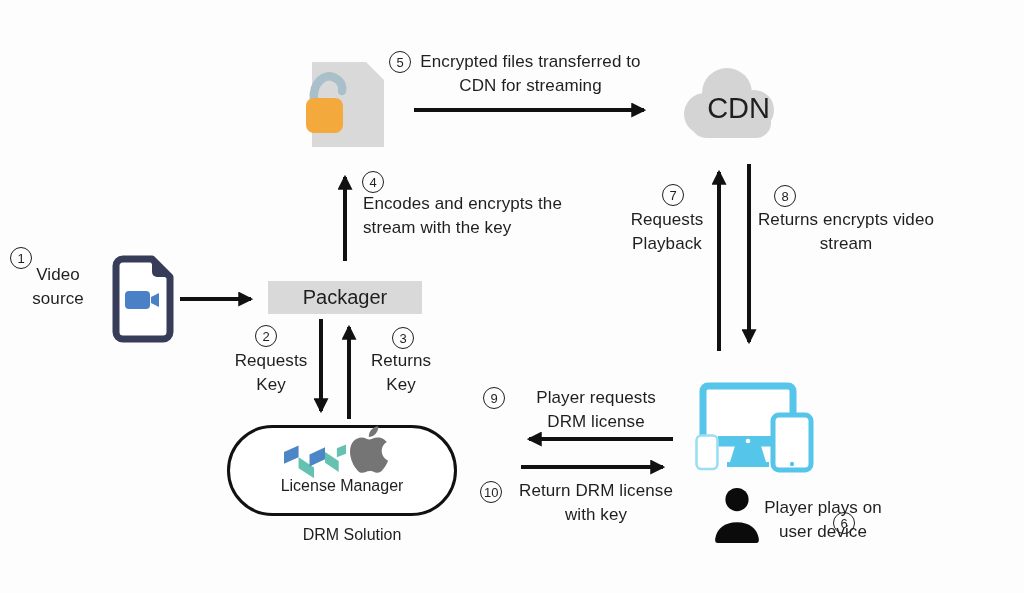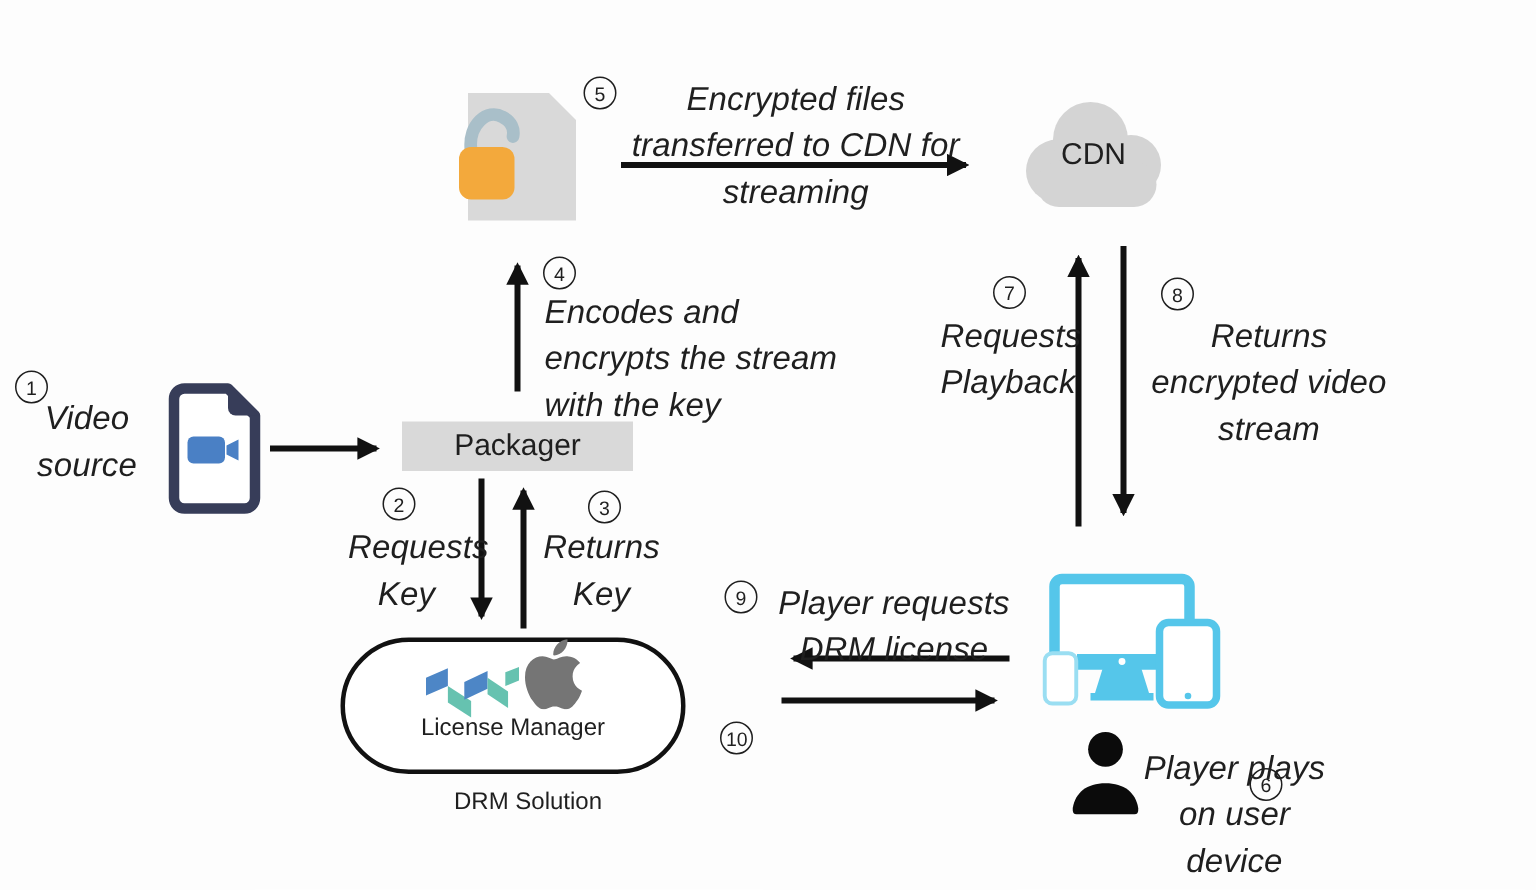--- a/index.html
+++ b/index.html
@@ -1,27 +1,27 @@
 <!DOCTYPE html>
 <html style="--bg: #fdfdfd; --text: #1f1f1f; --arrow: #111111; --node-fill: #d9d9d9; --cloud-fill: #d4d4d4; --oval-border: #111111; --lock-orange: #f3a93c; --lock-shackle: #a9bfc9; --doc-navy: #373d59; --camera-blue: #4a80c5; --device-cyan: #55c6ea; --device-cyan-light: #9adef2; --widevine-blue: #4d86c6; --widevine-teal: #66c2b0; --apple-gray: #757575; --person-black: #0b0b0b;"><head>
 <meta charset="utf-8">
 <style>
   html,body{margin:0;padding:0;}
   body{font-family:"Liberation Sans","DejaVu Sans",sans-serif;background:#fff;}
   .canvas{position:relative;width:1024px;height:593px;background:var(--bg,#fdfdfd);overflow:hidden;}
-  .lbl{position:absolute;color:var(--text,#1f1f1f);font-size:22px;line-height:1.42;letter-spacing:.1px;font-style:italic;}
+  .lbl{position:absolute;color:var(--text,#1f1f1f);font-size:17px;line-height:1.42;letter-spacing:.1px;}
   .center{text-align:center;}
   .step-circle{position:absolute;box-sizing:border-box;min-width:22px;height:22px;padding:0 3px;
     border:1.4px solid var(--text,#1f1f1f);border-radius:11px;display:flex;align-items:center;justify-content:center;
     font-size:13px;color:var(--text,#1f1f1f);background:transparent;}
   .node-box{position:absolute;background:var(--node-fill,#d9d9d9);display:flex;align-items:center;justify-content:center;
     font-size:20px;color:var(--text,#1f1f1f);}
   .oval{position:absolute;background:#fff;border:3.5px solid var(--oval-border,#111);border-radius:60px;box-sizing:border-box;}
   .big-label{position:absolute;color:var(--text,#1f1f1f);font-size:16px;text-align:center;}
-  .cdn-label{position:absolute;color:var(--text,#1f1f1f);font-size:20px;text-align:center;}
+  .cdn-label{position:absolute;color:var(--text,#1f1f1f);font-size:29px;text-align:right;}
   svg{position:absolute;display:block;}
   .overlay{left:0;top:0;}
 </style>
 </head>
 <body>
 
 <div class="canvas">
 
   <svg class="overlay" width="1024" height="593" viewBox="0 0 1024 593">
     <defs>
@@ -53,22 +53,23 @@
   <span class="step-circle" style="left:483px;top:387px">9</span>
   <span class="step-circle" style="left:480px;top:481px">10</span>
 
   <div class="lbl center" style="left:8px;top:263px;width:100px">Video source</div>
   <div class="lbl center" style="left:232px;top:349px;width:78px">Requests Key</div>
   <div class="lbl center" style="left:362px;top:349px;width:78px">Returns Key</div>
   <div class="lbl" style="left:363px;top:192px;width:205px">Encodes and encrypts the stream with the key</div>
   <div class="lbl center" style="left:408px;top:50px;width:245px">Encrypted files transferred to CDN for streaming</div>
   <div class="lbl center" style="left:753px;top:496px;width:140px">Player plays on user device</div>
   <div class="lbl center" style="left:627px;top:208px;width:80px">Requests Playback</div>
-  <div class="lbl center" style="left:756px;top:208px;width:180px">Returns encrypted video stream</div>
+  <div class="lbl center" style="left:756px;top:208px;width:180px">Returns encrypts video stream</div>
   <div class="lbl center" style="left:516px;top:386px;width:160px">Player requests DRM license</div>
+  <div class="lbl center" style="left:506px;top:479px;width:180px">Return DRM license with key</div>
 
   <div class="node-box" style="left:268px;top:281px;width:154px;height:33px">Packager</div>
 
   <svg style="left:678px;top:64px" width="104" height="82" viewBox="0 0 104 82">
     <g style="fill:var(--cloud-fill,#d4d4d4)">
       <circle cx="27" cy="50" r="21"></circle>
       <circle cx="49" cy="29" r="25"></circle>
       <circle cx="76" cy="46" r="20"></circle>
       <rect x="13" y="44" width="80" height="30" rx="15"></rect>
     </g>

